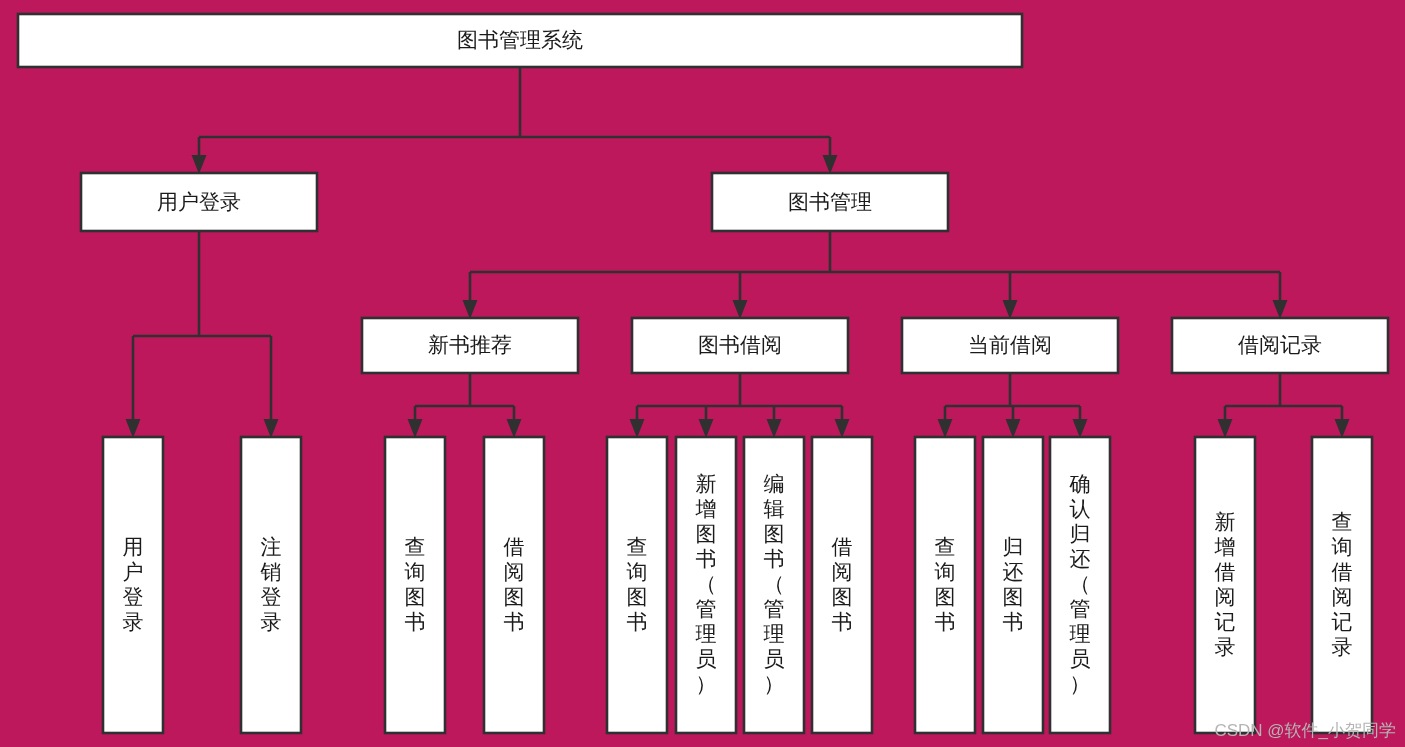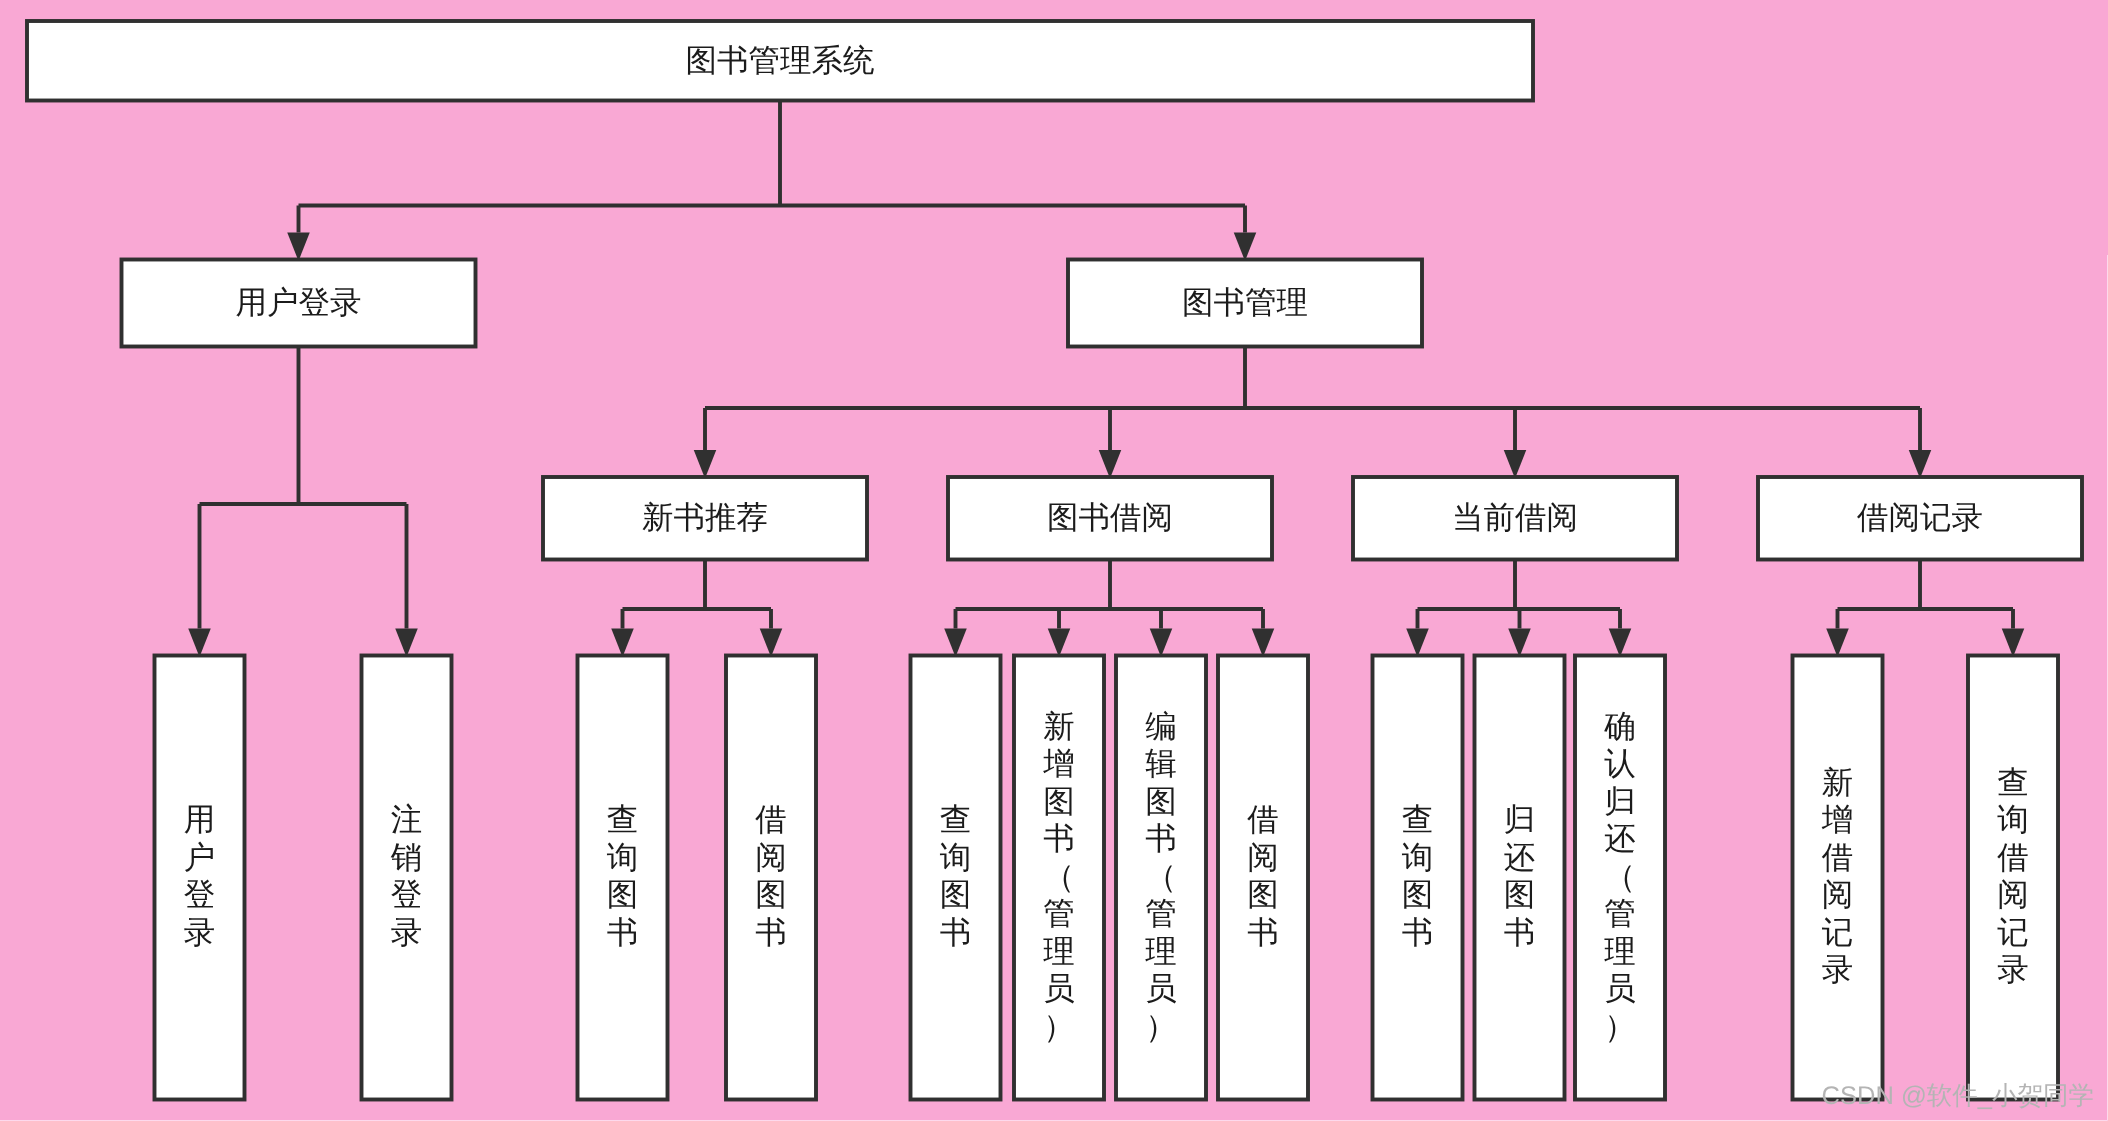--- a/index.html
+++ b/index.html
@@ -10,21 +10,21 @@
   body {
     width: 1405px;
     height: 747px;
     font-family: "Liberation Sans", "DejaVu Sans", sans-serif;
     overflow: hidden;
   }
   #diagram-root {
     position: relative;
     width: 1405px;
     height: 747px;
-    background: #f9a8d4;
+    background: #be185d;
   }
   svg.diagram-canvas {
     position: absolute;
     left: 0;
     top: 0;
     width: 1405px;
     height: 747px;
     display: block;
   }
   .node-box {

